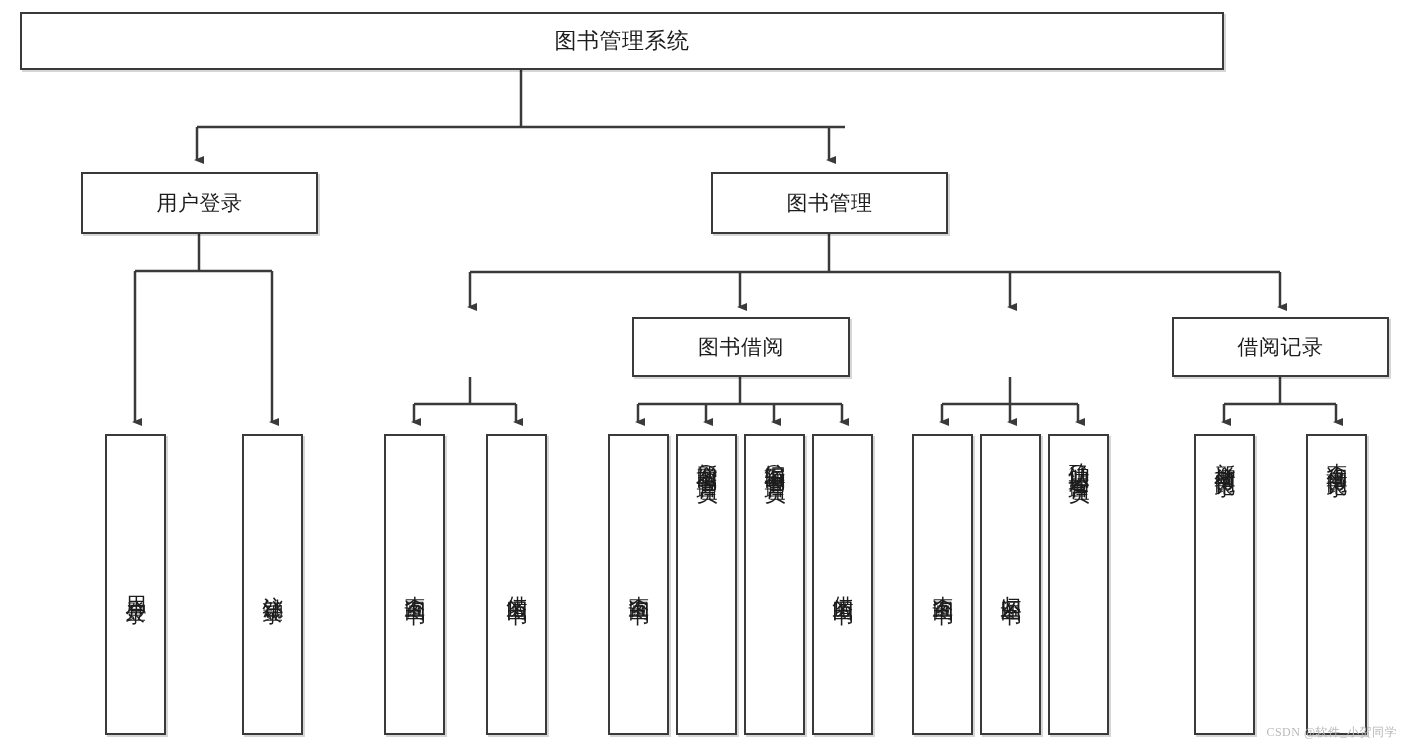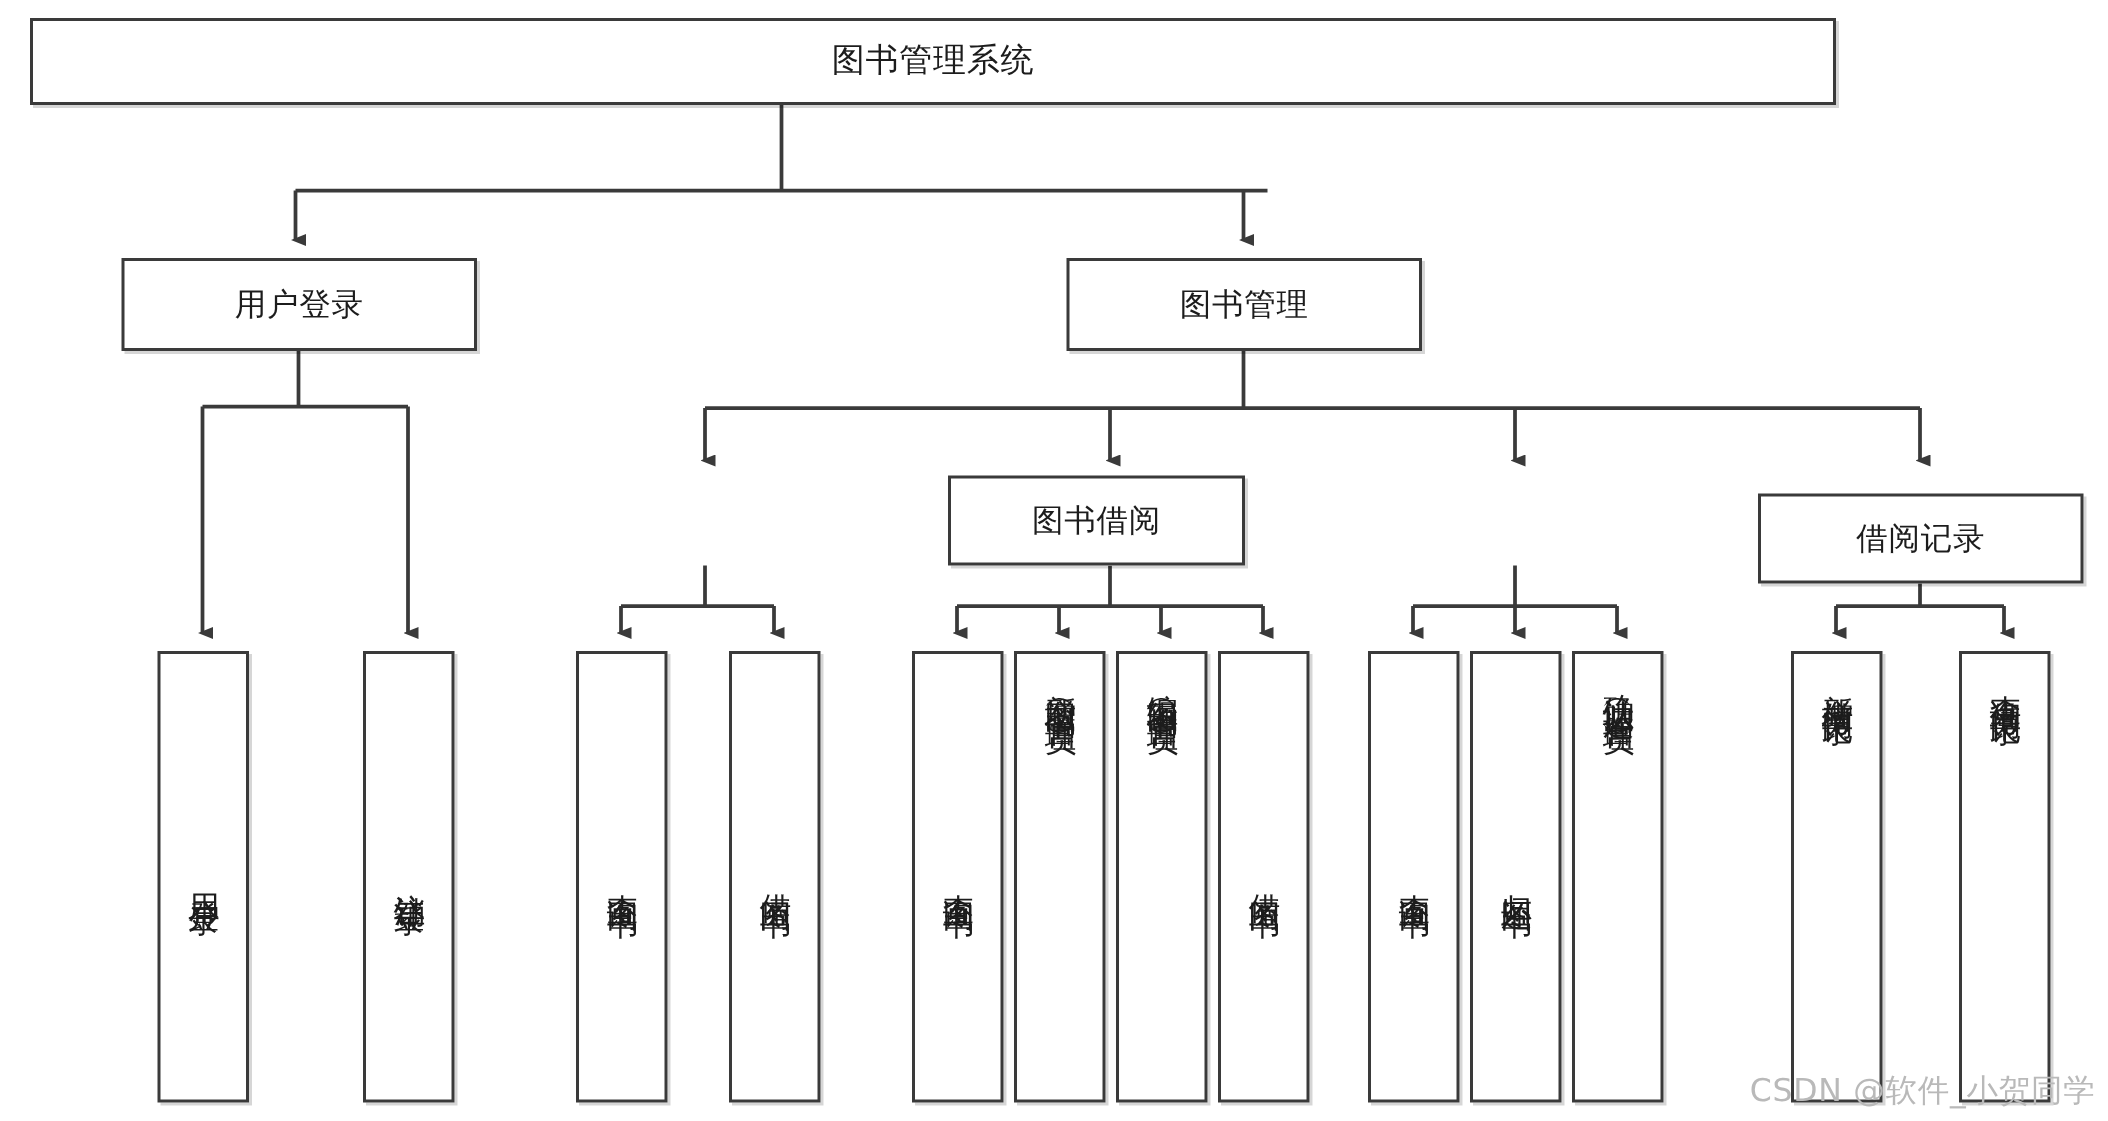--- a/index.html
+++ b/index.html
@@ -58,25 +58,26 @@
     white-space: nowrap;
   }
   .node-leaf.leaf-short {
     align-items: center;
     padding-top: 0;
   }
   .watermark {
     position: absolute;
     right: 8px;
     bottom: 6px;
-    font-size: 21px;
+    font-size: 12px;
     color: #b9b9b9;
     letter-spacing: 0.5px;
     white-space: nowrap;
     user-select: none;
+    font-family: Liberation Serif, serif;
   }
 </style>
 </head>
 <body>
 
 <div id="diagram-root">
 
   <svg class="diagram-canvas" viewBox="0 0 1405 747">
     <defs>
       <marker id="arrowhead" markerWidth="10" markerHeight="10" refX="4" refY="7" orient="auto" markerUnits="userSpaceOnUse">
@@ -131,24 +132,24 @@
     <span class="node-label">图书管理系统</span>
   </div>
 
   <div class="node-box" style="left:81px; top:172px; width:237px; height:62px;">
     <span class="node-label">用户登录</span>
   </div>
   <div class="node-box" style="left:711px; top:172px; width:237px; height:62px;">
     <span class="node-label">图书管理</span>
   </div>
 
-  <div class="node-box" style="left:632px; top:317px; width:198px; height:60px;">
+  <div class="node-box" style="left:632px; top:317px; width:218px; height:60px;">
     <span class="node-label">图书借阅</span>
   </div>
-  <div class="node-box" style="left:1172px; top:317px; width:217px; height:60px;margin-top:12px;">
+  <div class="node-box" style="left:1172px; top:317px; width:217px; height:60px;">
     <span class="node-label">借阅记录</span>
   </div>
 
   <div class="node-box node-leaf leaf-short" style="left:105px; top:434px; width:61px; height:301px;">
     <span class="node-label">用户登录</span>
   </div>
   <div class="node-box node-leaf leaf-short" style="left:242px; top:434px; width:61px; height:301px;">
     <span class="node-label">注销登录</span>
   </div>
 

